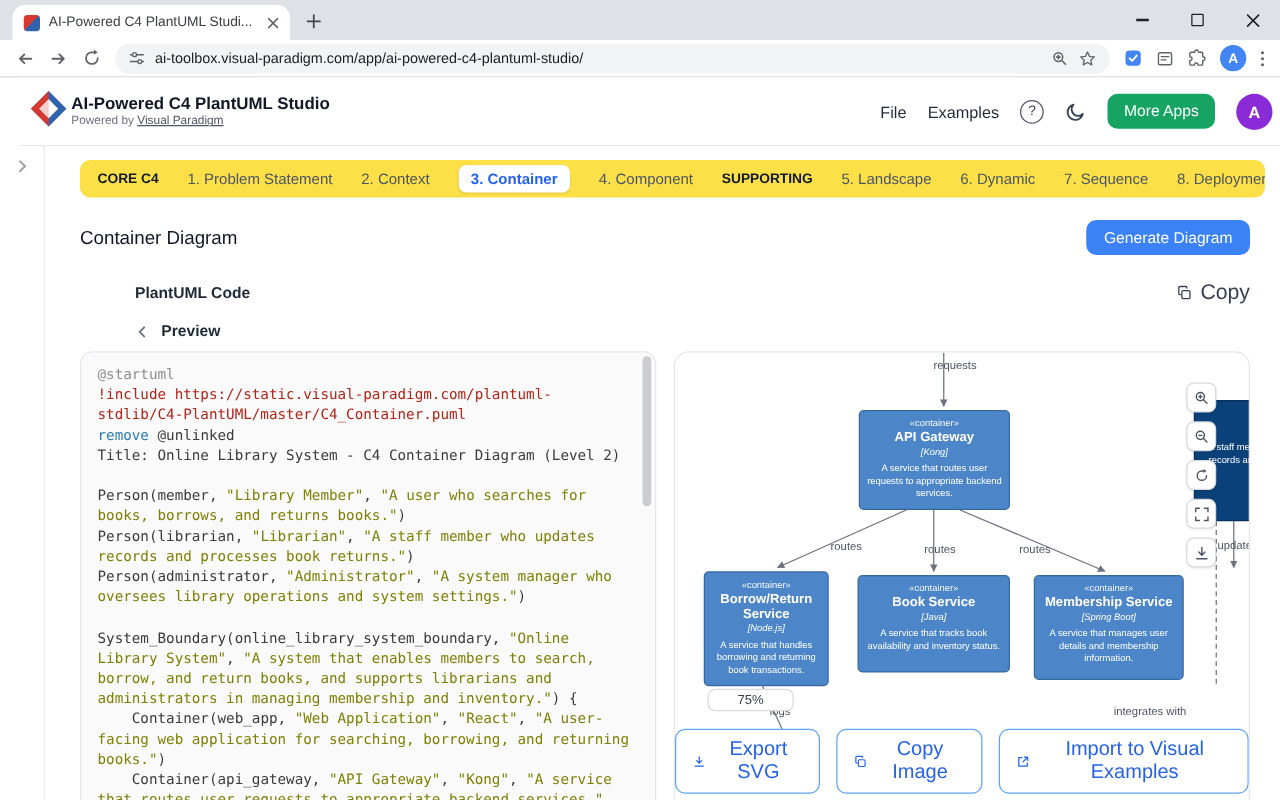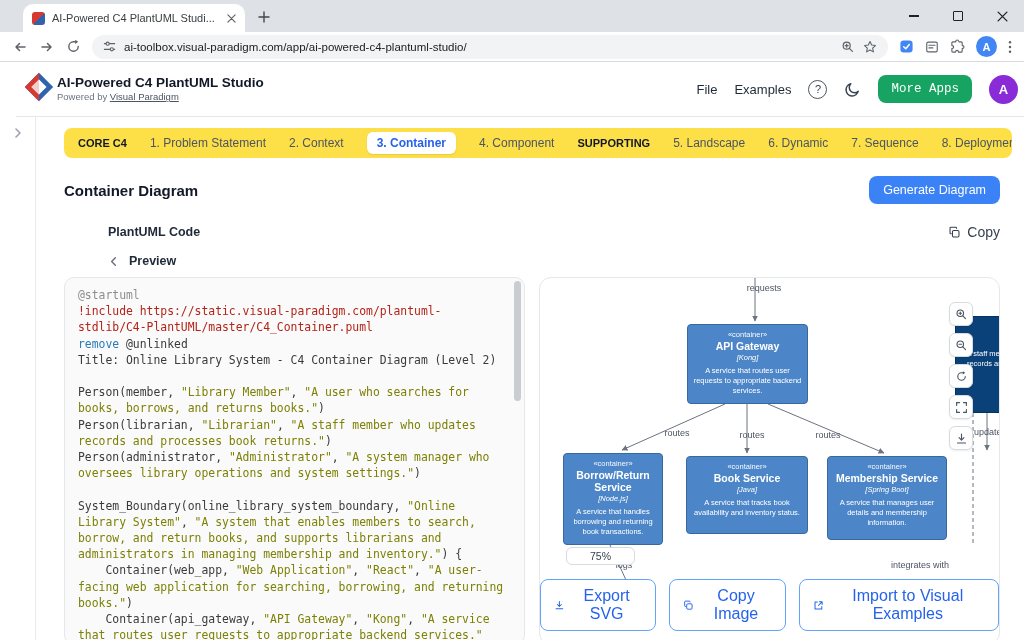--- a/index.html
+++ b/index.html
@@ -1,21 +1,21 @@
 <!DOCTYPE html>
 <html style="--accent-green: #17a463; --accent-purple: #8a2bd8; --accent-blue: #3b82f6;"><head>
 <meta charset="utf-8">
 <style>
   * { margin:0; padding:0; box-sizing:border-box; }
   html,body { width:1024px; height:640px; overflow:hidden; background:#fff;
     font-family:"Liberation Sans", sans-serif; }
 
   
   .tabstrip { height:32px; background:#dee1e6; display:flex; align-items:flex-end; position:relative; }
-  .tab { margin-left:23px; width:222px; height:28px; background:#fff; border-radius:10px 10px 0 0;
+  .tab { margin-left:10px; width:222px; height:28px; background:#fff; border-radius:10px 10px 0 0;
     display:flex; align-items:center; gap:7px; padding:0 9px; font-size:11px; color:#3c4043; }
   .tab-title { flex:1; white-space:nowrap; overflow:hidden; }
   .favicon { width:13px; height:13px; border-radius:3px; flex:0 0 auto;
     background:linear-gradient(135deg,#d6392f 50%,#2f63ad 50%); }
   .icon-btn { display:flex; align-items:center; justify-content:center; cursor:pointer; }
   .newtab { width:26px; height:26px; margin:0 0 2px 6px; }
   .wincontrols { position:absolute; right:0; top:0; height:32px; display:flex; }
   .winbtn { width:44px; height:32px; display:flex; align-items:center; justify-content:center; }
   .min-glyph { width:10px; height:1.5px; background:#202124; }
   .max-glyph { width:10px; height:10px; border:1.3px solid #202124; border-radius:1px; }
@@ -33,45 +33,45 @@
     border-bottom:1px solid #e5e7eb; background:#fff;margin-left:16px; }
   .title-block { line-height:1.2; }
   .app-title { font-size:13.5px; font-weight:bold; color:#111827; }
   .powered { font-size:9.5px; color:#6b7280; }
   .powered span.link { color:#4b5563; text-decoration:underline; cursor:pointer; }
   .header-right { margin-left:auto; display:flex; align-items:center; gap:17px; }
   .menu-item { font-size:13px; color:#1f2937; cursor:pointer; }
   .help-circle { width:19px; height:19px; border:1.5px solid #4b5563; border-radius:50%;
     font-size:11px; color:#374151; display:flex; align-items:center; justify-content:center; }
   .more-apps { background:var(--accent-green,#17a463); color:#fff; border:none; border-radius:8px;
-    padding:7px 13px; font-size:12.5px; font-family:Liberation Mono, monospace; cursor:pointer; }
+    padding:7px 13px; font-size:12.5px; font-family:Liberation Sans, sans-serif; cursor:pointer; }
   .avatar-lg { width:29px; height:29px; border-radius:50%; background:var(--accent-purple,#8a2bd8);
     color:#fff; font-size:13px; font-weight:bold; display:flex; align-items:center; justify-content:center; }
 
   
   .app-body { display:flex; height:523px; background:#fff; }
   .rail { width:36px; border-right:1px solid #e9ecef; padding-top:10px; text-align:center; }
   .main { flex:1; overflow:hidden; }
 
   .steps { margin:11px 12px 0 28px; height:30px; background:#fde047; border-radius:8px;
     display:flex; align-items:center; gap:23px; padding:0 14px; overflow:hidden; }
   .step-group-label { font-size:11px; font-weight:bold; color:#111827; white-space:nowrap; }
   .step { font-size:12px; color:#4b5563; white-space:nowrap; cursor:pointer; }
   .step.active { background:#fff; color:#2563eb; font-weight:bold; padding:4px 10px;
     border-radius:6px; box-shadow:0 1px 2px rgba(0,0,0,.1); }
 
   .page-head { margin:18px 24px 0 28px; display:flex; align-items:center; justify-content:space-between; }
-  .page-title { font-size:15px; font-weight:bold; color:#111827; }
+  .page-title { font-size:15px; font-weight:normal; color:#111827; }
   .generate-btn { background:var(--accent-blue,#3b82f6); color:#fff; border:none; border-radius:8px;
     padding:7px 14px; font-size:12.5px; font-family:inherit; cursor:pointer; }
 
   .panel-heads { margin:20px 24px 9px 28px; display:grid; grid-template-columns:1fr; gap:14px;padding-left:44px; }
   .code-head { display:flex; align-items:center; justify-content:space-between; }
   .panel-label { font-size:12.5px; font-weight:bold; color:#1f2937; }
-  .copy-btn { display:flex; align-items:center; gap:6px; font-size:14px; color:#374151; cursor:pointer; }
+  .copy-btn { display:flex; align-items:center; gap:6px; font-size:17px; color:#374151; cursor:pointer; }
   .preview-head { display:flex; align-items:center; gap:10px; }
 
   .panels { margin:0 24px 0 28px; display:grid; grid-template-columns:1fr 1fr; gap:14px; height:368px; }
 
   
   .code-card { border:1px solid #e5e7eb; border-radius:10px; background:#fafafa; position:relative; overflow:hidden; }
   .code-editor { position:absolute; inset:0; padding:9px 18px 9px 13px;
     font-family:"DejaVu Sans Mono", monospace; font-size:11.4px; line-height:16.2px; overflow:hidden; }
   .code-line { white-space:pre-wrap; overflow-wrap:break-word; word-break:break-word; }
   .tok-cm  { color:#8e8e8e; }

